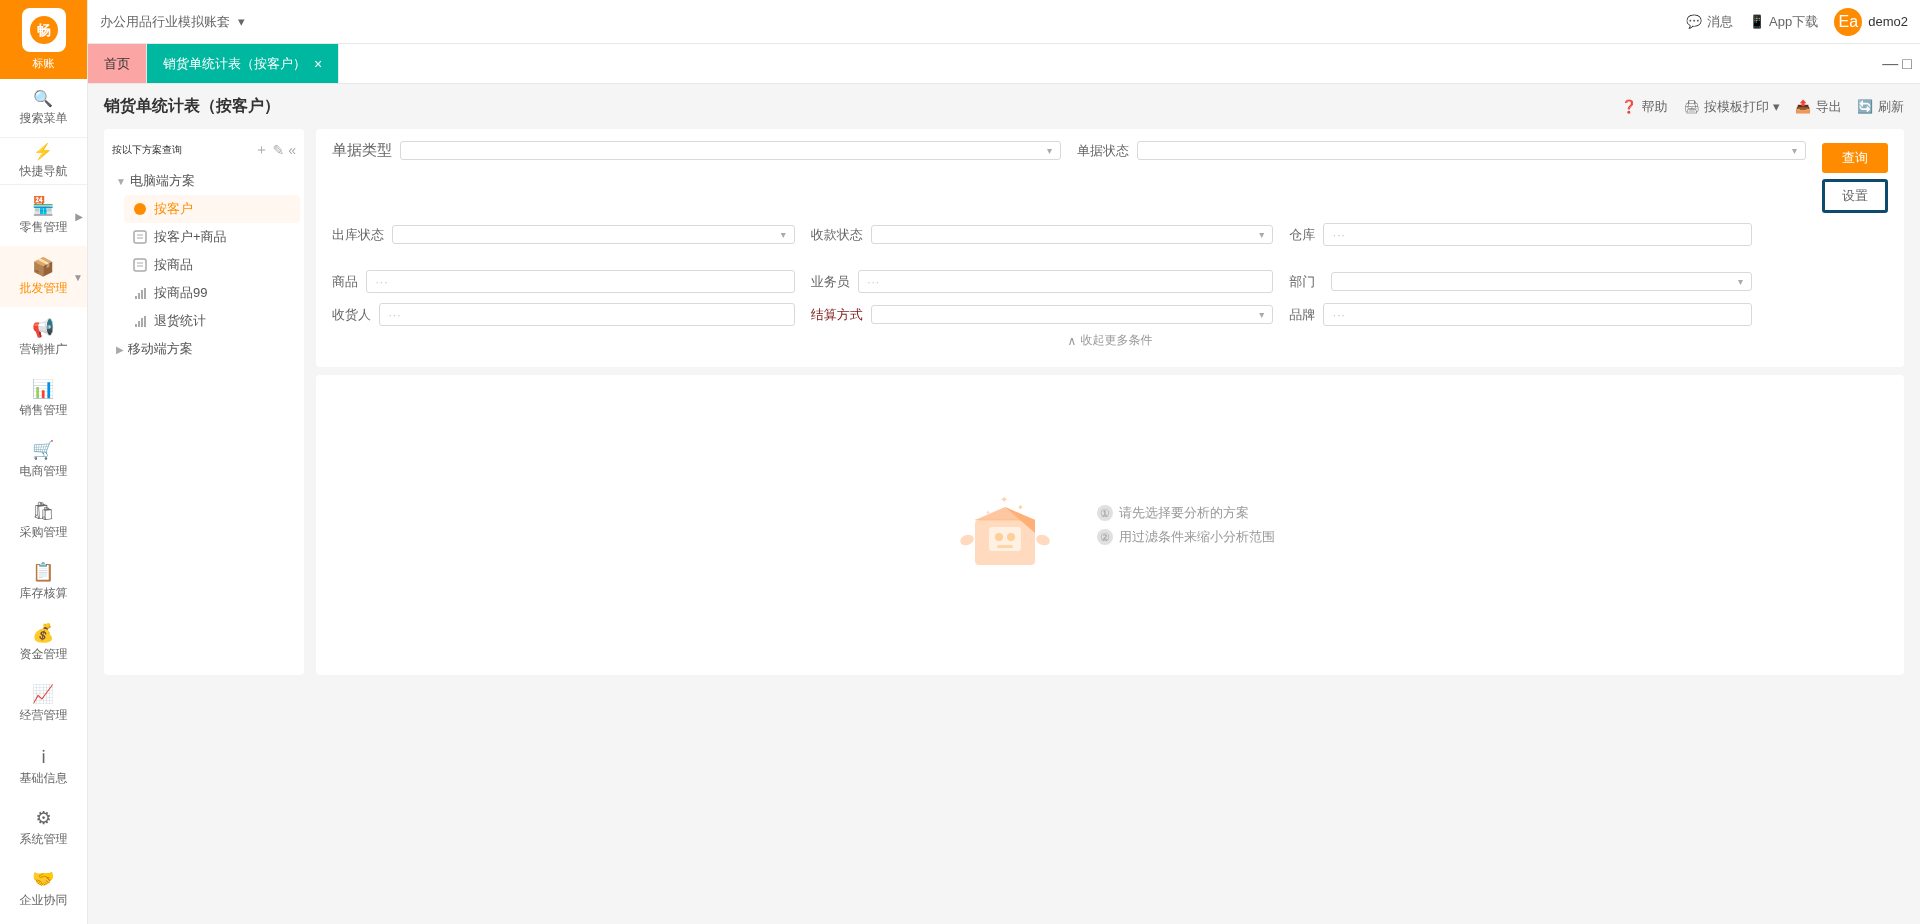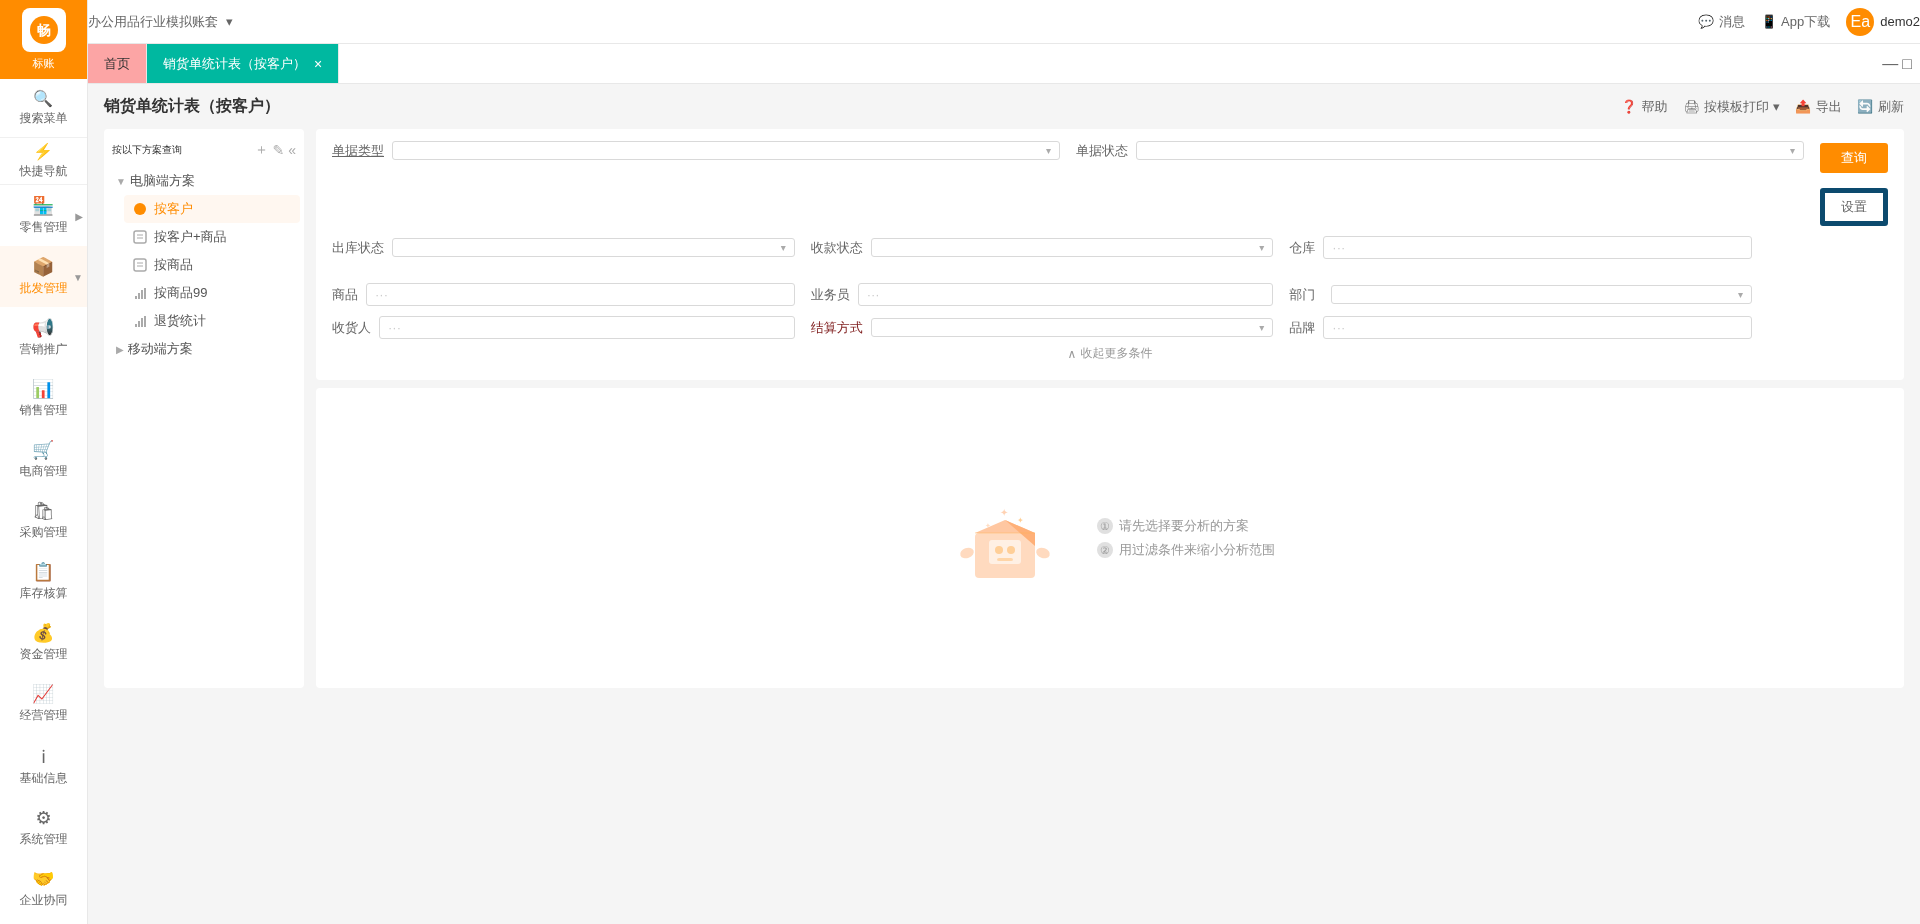--- a/index.html
+++ b/index.html
@@ -21,21 +21,21 @@
     .sidebar-item.active .sidebar-item-label { color: #ff8c00; }
     .sidebar-item-icon { font-size: 18px; color: #666; }
     .sidebar-item.active .sidebar-item-icon { color: #ff8c00; }
     .sidebar-item-label { font-size: 12px; color: #666; margin-top: 2px; }
     .sidebar-item-arrow { position: absolute; right: 4px; top: 50%; transform: translateY(-50%); font-size: 10px; color: #999; }
 
     
     .main { flex: 1; display: flex; flex-direction: column; overflow: hidden; }
 
     
-    .header { height: 44px; background: #fff; display: flex; align-items: center; justify-content: space-between; padding: 0 0; border-bottom: 1px solid #e8e8e8; flex-shrink: 0; }
+    .header { height: 44px; background: #fff; display: flex; align-items: center; justify-content: space-between; padding: 0 12px; border-bottom: 1px solid #e8e8e8; flex-shrink: 0; }
     .header-left { display: flex; align-items: center; gap: 8px; }
     .header-title { font-size: 13px; color: #666; }
     .header-dropdown { font-size: 13px; color: #666; cursor: pointer; }
     .header-right { display: flex; align-items: center; gap: 16px; }
     .header-btn { display: flex; align-items: center; gap: 4px; cursor: pointer; font-size: 13px; color: #666; }
     .user-avatar { width: 28px; height: 28px; border-radius: 50%; background: #ff8c00; display: flex; align-items: center; justify-content: center; color: #fff; font-size: 16px; overflow: hidden; }
     .user-name { font-size: 13px; color: #333; cursor: pointer; }
 
     
     .tabs { height: 40px; background: #fff; display: flex; align-items: stretch; border-bottom: 1px solid #e8e8e8; flex-shrink: 0; }
@@ -78,21 +78,21 @@
     .date-buttons { display: flex; gap: 4px; align-items: center; }
     .date-btn { padding: 2px 8px; border-radius: 3px; font-size: 12px; cursor: pointer; border: 1px solid transparent; color: #666; background: none; }
     .date-btn.active { background: #ff8c00; color: #fff; border-color: #ff8c00; }
     .date-range { font-size: 12px; color: #999; }
     .select-control { display: flex; align-items: center; border: 1px solid #d9d9d9; border-radius: 3px; padding: 3px 8px; cursor: pointer; background: #fff; flex: 1; }
     .select-control-text { flex: 1; font-size: 13px; color: #ccc; }
     .select-control-arrow { font-size: 10px; color: #aaa; }
     .collapse-btn { display: flex; align-items: center; justify-content: center; padding: 6px 0; cursor: pointer; color: #999; font-size: 12px; gap: 4px; }
     .action-buttons { display: flex; flex-direction: column; gap: 6px; margin-left: auto; align-self: flex-start; padding-top: 2px; }
     .btn-query { background: #ff8c00; color: #fff; border: none; padding: 6px 20px; border-radius: 3px; cursor: pointer; font-size: 13px; }
-    .btn-settings { background: #fff; color: #666; border: 5px solid #0c4a6e; padding: 5px 16px; border-radius: 3px; cursor: pointer; font-size: 13px; margin-top: 9px; }
+    .btn-settings { background: #fff; color: #666; border: 3px solid #0c4a6e; padding: 5px 16px; border-radius: 3px; cursor: pointer; font-size: 13px; }
 
     
     .empty-state { flex: 1; background: #fff; border-radius: 4px; display: flex; align-items: center; justify-content: center; min-height: 300px; }
     .empty-tips { display: flex; flex-direction: column; gap: 6px; }
     .empty-tip { display: flex; align-items: center; gap: 6px; font-size: 13px; color: #999; }
     .tip-num { width: 16px; height: 16px; border-radius: 50%; background: #e0e0e0; color: #999; font-size: 11px; display: flex; align-items: center; justify-content: center; flex-shrink: 0; }
   </style>
 </head>
 <body>
 
@@ -317,21 +317,21 @@
         </div>
       </div>
 
       <div class="right-panel">
 
         <div class="filter-card">
 
           <div style="display:flex;align-items:flex-start;gap:16px;">
 
             <div style="display:flex;align-items:center;gap:8px;flex:1;">
-              <span style="font-size:13px;color:#666;white-space:nowrap;text-decoration:underline;">单据类型</span>
+              <span style="font-size:15px;color:#666;white-space:nowrap;">单据类型</span>
               <div class="select-control" style="flex:1;">
                 <span class="select-control-text"></span>
                 <span class="select-control-arrow">▾</span>
               </div>
             </div>
 
             <div style="display:flex;align-items:center;gap:8px;flex:1;">
               <span style="font-size:13px;color:#666;white-space:nowrap;">单据状态</span>
               <div class="select-control" style="flex:1;">
                 <span class="select-control-text"></span>

